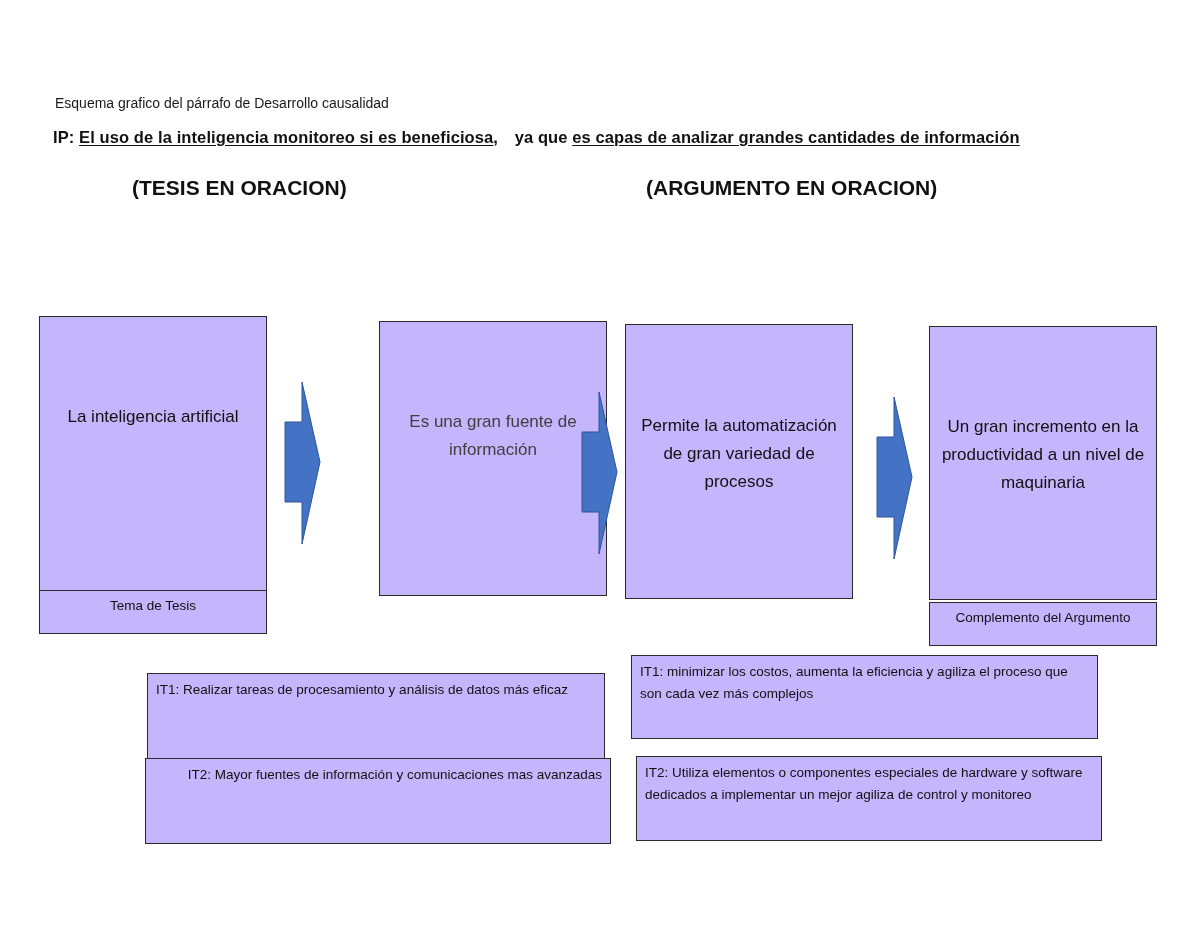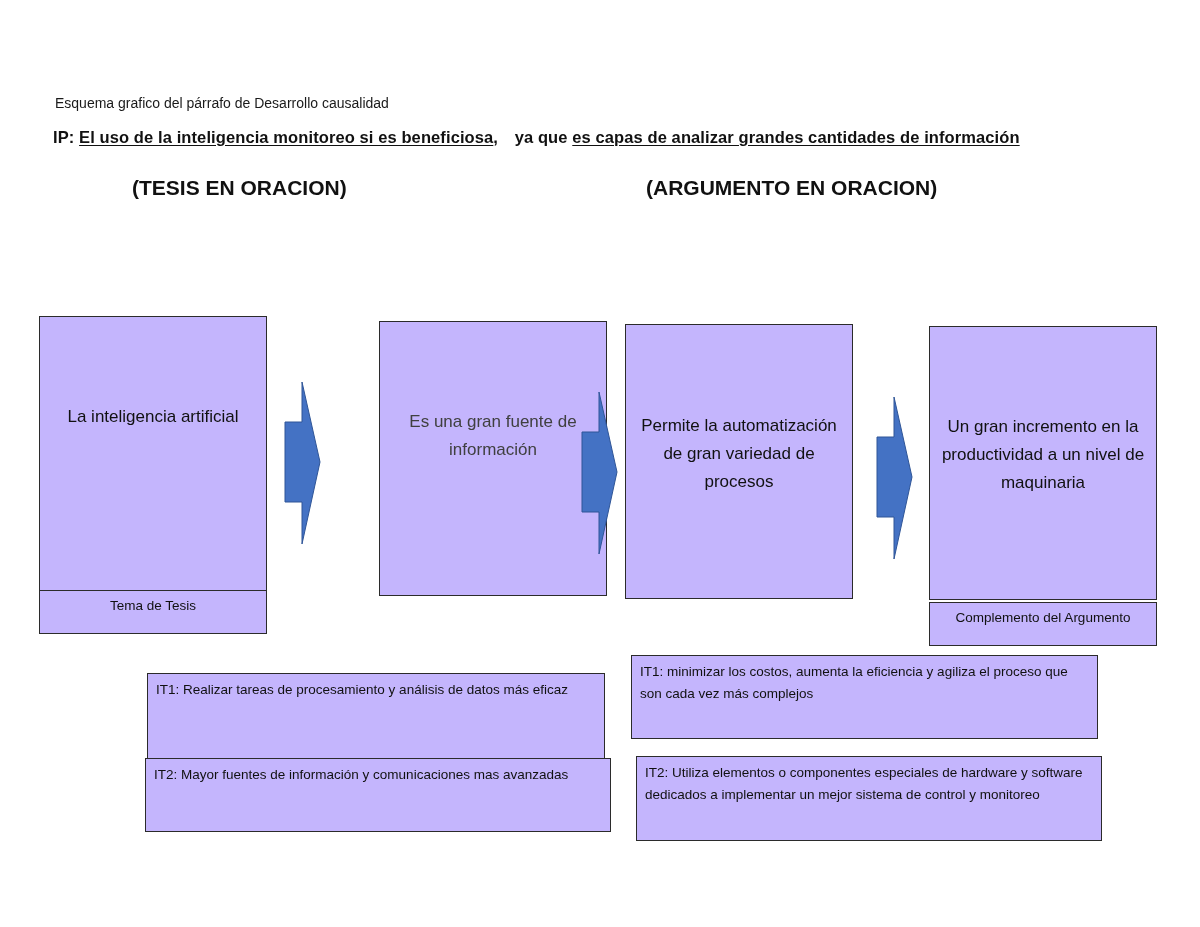--- a/index.html
+++ b/index.html
@@ -62,22 +62,22 @@
 </div>
 
 <div class="abs box" style="left:929px; top:326px; width:228px; height:274px;">
   <div class="box-text" style="top:74px;margin-top:12px;">Un gran incremento en la productividad a un nivel de maquinaria</div>
 </div>
 <div class="abs box label-box" style="left:929px; top:602px; width:228px; height:44px;">Complemento del Argumento</div>
 
 <div class="abs box it-box" style="left:147px; top:649px; width:458px; height:86px;margin-top:24px;">
   <span>IT1:</span><span> Realizar tareas de procesamiento y análisis de datos más eficaz</span>
 </div>
-<div class="abs box it-box" style="left:145px; top:758px; width:466px; height:74px;">
+<div class="abs box it-box" style="left:145px; top:758px; width:466px; height:86px;text-align:right;">
   <span>IT2:</span><span> Mayor fuentes de información y comunicaciones mas avanzadas</span>
 </div>
 
 <div class="abs box it-box" style="left:631px; top:655px; width:467px; height:84px;">
   <span>IT1:</span><span> minimizar los costos, aumenta la eficiencia y agiliza el proceso que son cada vez más complejos</span>
 </div>
 <div class="abs box it-box" style="left:636px; top:756px; width:466px; height:85px;">
-  <span>IT2:</span><span> Utiliza elementos o componentes especiales de hardware y software dedicados a implementar un mejor sistema de control y monitoreo</span>
+  <span>IT2:</span><span> Utiliza elementos o componentes especiales de hardware y software dedicados a implementar un mejor agiliza de control y monitoreo</span>
 </div>
 
 </body></html>

